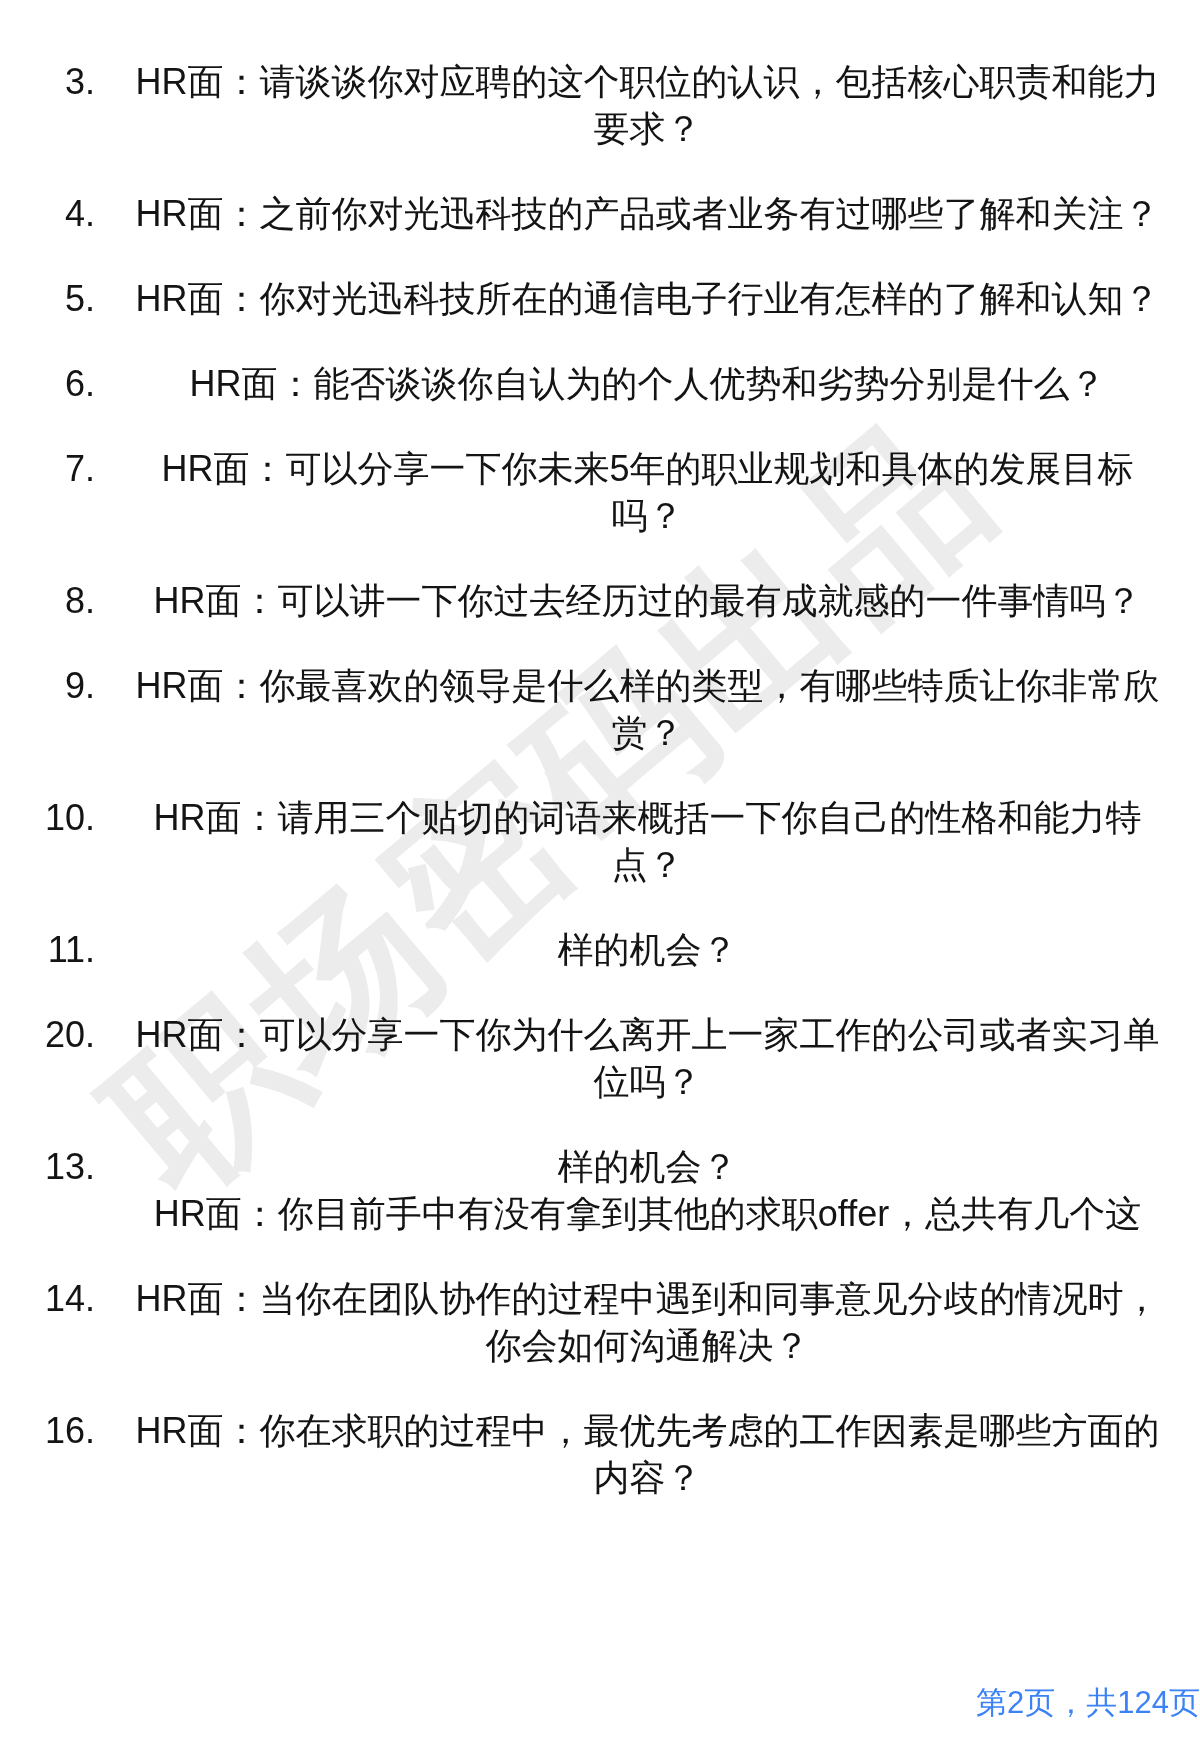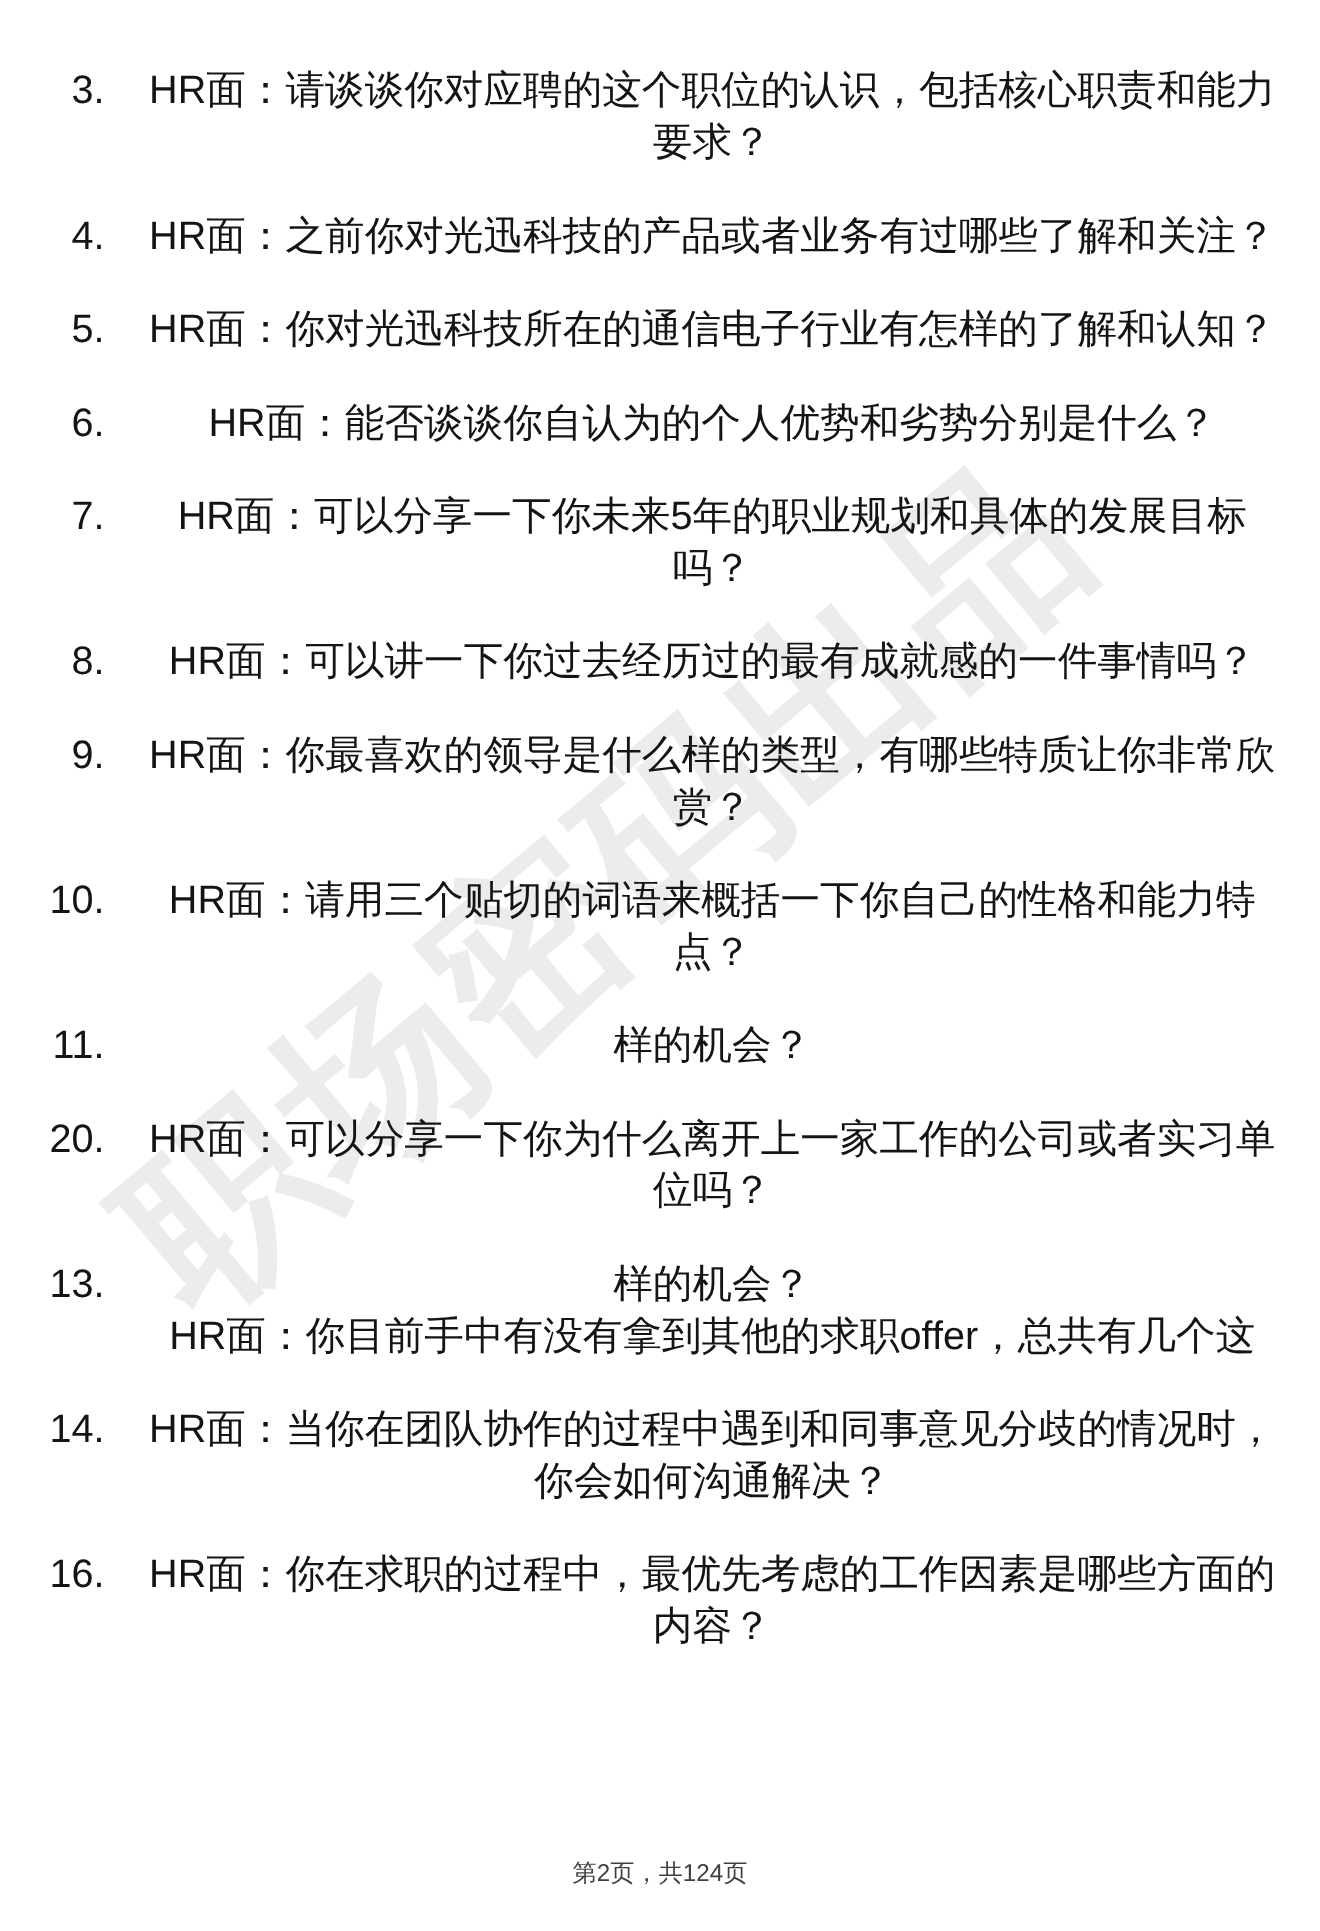--- a/index.html
+++ b/index.html
@@ -60,24 +60,24 @@
     text-align: center;
   }
   .line {
     white-space: nowrap;
   }
   .footer {
     position: absolute;
     left: 0;
     top: 1683px;
     width: 1200px;
-    text-align: center;
-    font-size: 22px;
+    text-align: right;
+    font-size: 31px;
     line-height: 40px;
-    color: #404040;
+    color: #3b82f6;
     z-index: 1;
   }
 </style>
 </head>
 <body>
 
 <div class="page" style="color: rgb(20, 20, 20);">
   <div class="watermark" style="color: rgb(236, 236, 236);">职场密码出品</div>
 
   <ol class="qlist">

